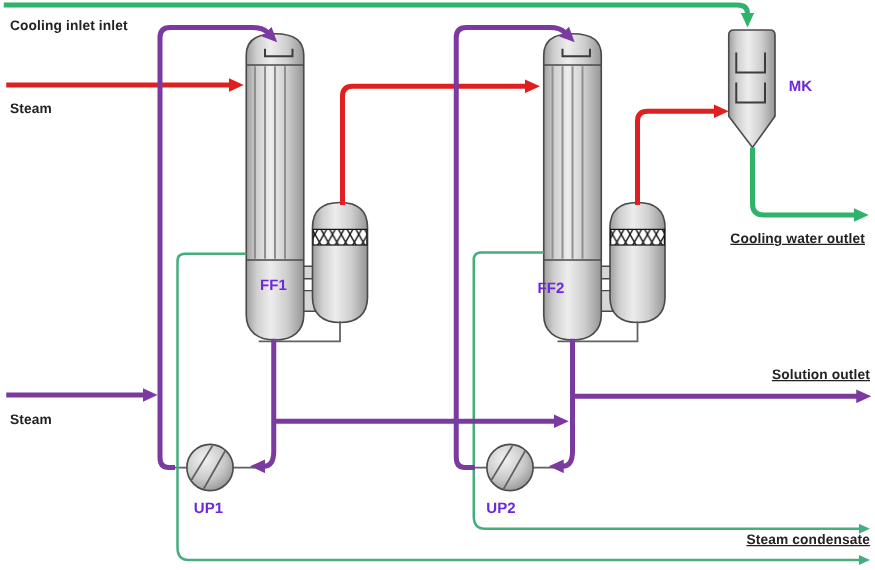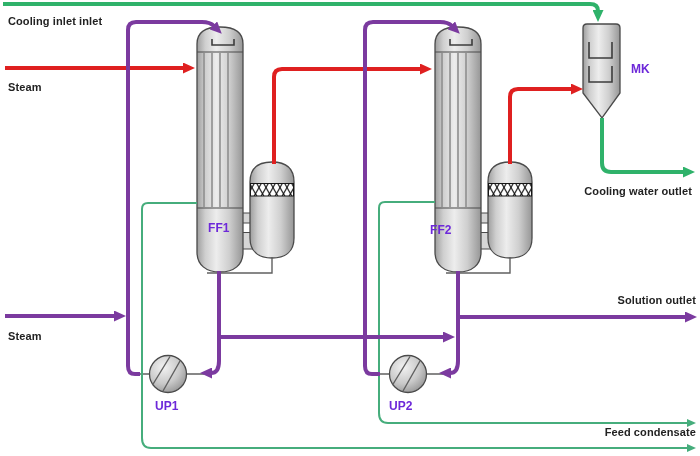--- a/index.html
+++ b/index.html
@@ -7,21 +7,21 @@
     position:relative;width:700px;height:456px;background:#fff;overflow:hidden;
     border-bottom:2px solid #e3e1e1;
     font-family:"Liberation Sans",sans-serif;
   }
   #pfd{position:absolute;left:0;top:0;}
   .lbl{
     position:absolute;font-weight:700;font-size:11px;line-height:1.15;
     color:var(--c-label,#222);white-space:nowrap;letter-spacing:.1px;
   }
   .ulbl{font-size:12px;color:#6d28d9;}
-  .r{text-align:right;}
+  .r{text-align:right;text-decoration:underline;}
   :root{
     --c-solution:#7b3a9f; --c-steam:#df2020; --c-cooling:#2fb26a;
     --c-condensate:#46ad7c; --c-outline:#4a4a4a; --c-label:#222222;
   }
   .ln{fill:none;stroke-linejoin:round;stroke-linecap:butt;}
   .sol{stroke:var(--c-solution);stroke-width:4;}
   .stm{stroke:var(--c-steam);stroke-width:4;}
   .cw{stroke:var(--c-cooling);stroke-width:4;}
   .cond{stroke:var(--c-condensate);stroke-width:2;}
   .vessel{fill:url(#gMetal);stroke:var(--c-outline);stroke-width:1.3;}
@@ -139,20 +139,20 @@
     <path class="ln sol" marker-end="url(#mSol)" d="M380,374 H372 Q365,374 365,366 V30 Q365,22 373,22 H440 Q448,22 452,26"></path>
     <path class="ln sol" marker-end="url(#mSol)" d="M458,271 V361 Q458,373 450,373"></path>
     <path class="ln sol" marker-end="url(#mSol)" d="M458,317 H686"></path>
   </svg>
 
   <div class="lbl" style="left:8px;top:15px">Cooling inlet inlet</div>
   <div class="lbl" style="left:8px;top:81px">Steam</div>
   <div class="lbl" style="left:8px;top:330px">Steam</div>
   <div class="lbl r" style="right:4px;top:294px">Solution outlet</div>
   <div class="lbl r" style="right:8px;top:185px">Cooling water outlet</div>
-  <div class="lbl r" style="right:4px;top:426px">Feed condensate</div>
+  <div class="lbl r" style="right:4px;top:426px">Steam condensate</div>
 
   <div class="lbl ulbl" style="left:208px;top:222px">FF1</div>
   <div class="lbl ulbl" style="left:430px;top:224px">FF2</div>
   <div class="lbl ulbl" style="left:155px;top:400px">UP1</div>
   <div class="lbl ulbl" style="left:389px;top:400px">UP2</div>
   <div class="lbl ulbl" style="left:631px;top:63px">MK</div>
 </div>
 
 </body></html>

